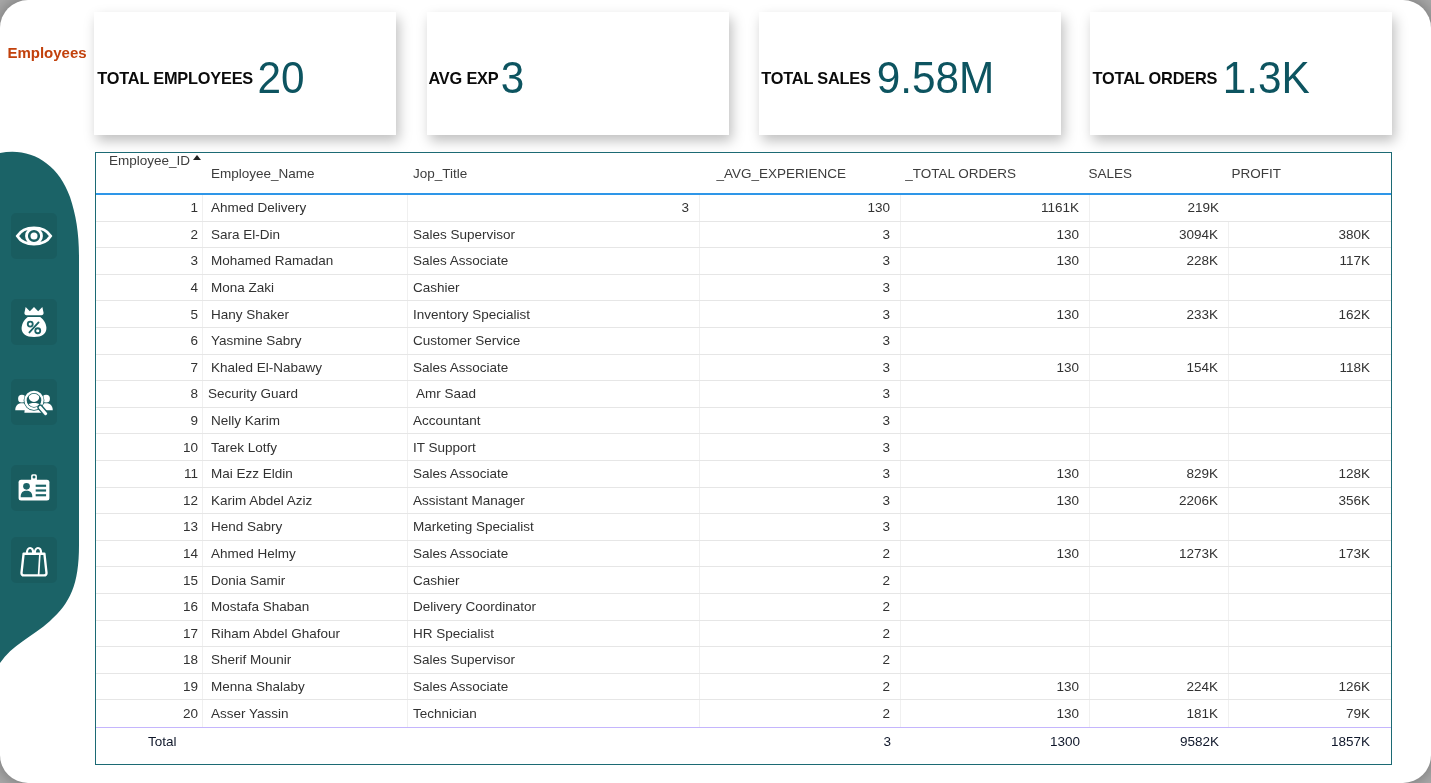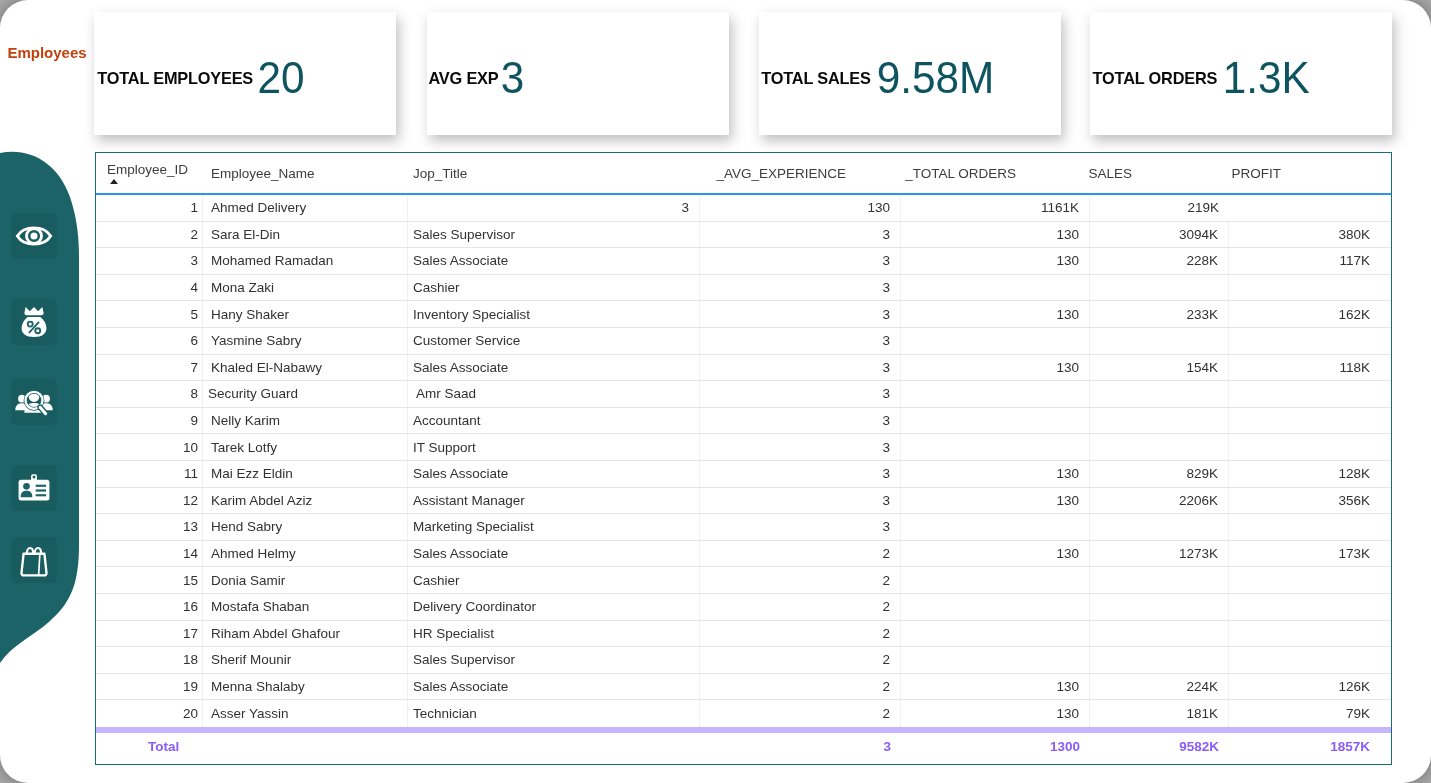--- a/index.html
+++ b/index.html
@@ -35,38 +35,38 @@
   .kpi-value{margin-top:9px;font-size:45px;font-weight:400;color:#0d5460;transform:scaleX(.94);}
   
   .tbl{
     position:absolute;left:95px;top:152px;width:1297px;height:613px;
     background:#fff;border:1px solid #1c6a74;box-sizing:border-box;
     font-size:13.5px;color:#323232;
   }
   .grid-row{display:grid;grid-template-columns:107px 205px 292px 201px 189px 139px 151px;padding-right:11px;}
   .thead{height:40px;border-bottom:2px solid #2e96e8;color:#3d3d3d;}
   .hcell{display:flex;align-items:center;}
-  .hc1{flex-direction:column;align-items:flex-start;justify-content:center;padding-left:11px;}
+  .hc1{flex-direction:row;align-items:flex-start;justify-content:center;padding-left:11px;}
   .hc2{padding-left:8px;}
   .hc3{padding-left:5px;}
   .hc4{justify-content:flex-end;padding-right:55px;}
   .hc5{justify-content:flex-end;padding-right:74px;}
   .hc6{justify-content:flex-end;padding-right:97px;}
   .hc7{justify-content:flex-end;padding-right:99px;}
   .sort-caret{width:0;height:0;border-left:4px solid transparent;border-right:4px solid transparent;
     border-bottom:5px solid #222;margin-top:2px;margin-left:3px;}
   .trow{height:26.6px;box-sizing:border-box;border-bottom:1px solid #e6e6e6;align-items:center;}
   .trow:last-child{border-bottom:none;}
   .cell{display:flex;align-items:center;height:100%;box-sizing:border-box;border-right:1px solid #f0f0f0;overflow:hidden;white-space:nowrap;}
   .cell.cl7{border-right:none;}
   .num{justify-content:flex-end;padding-right:10px;}
   .c1{justify-content:flex-end;padding-right:4px;}
   .c2{padding-left:8px;}
   .c3{padding-left:5px;}
-  .tfoot{height:28px;border-top:6px solid #c4b5fd;font-weight:700;color:#8b5cf6;align-items:center;}
+  .tfoot{height:28px;border-top:1px solid #c4b5fd;font-weight:400;color:#0f172a;align-items:center;}
   .tfoot .cell{border-right:none;}
   .total-label{justify-content:flex-start;padding-left:52px;}
 </style>
 </head>
 <body>
 
 <div class="canvas">
 
   <svg class="sidebar-blob" viewBox="0 0 88 545" aria-hidden="true">
     <path fill="#1b6367" d="M0 8 C 30 2, 58 18, 70 52 C 76 70, 79 88, 79 112 L 79 400 C 79 440, 70 458, 50 476 C 32 492, 12 500, 0 518 Z"></path>

